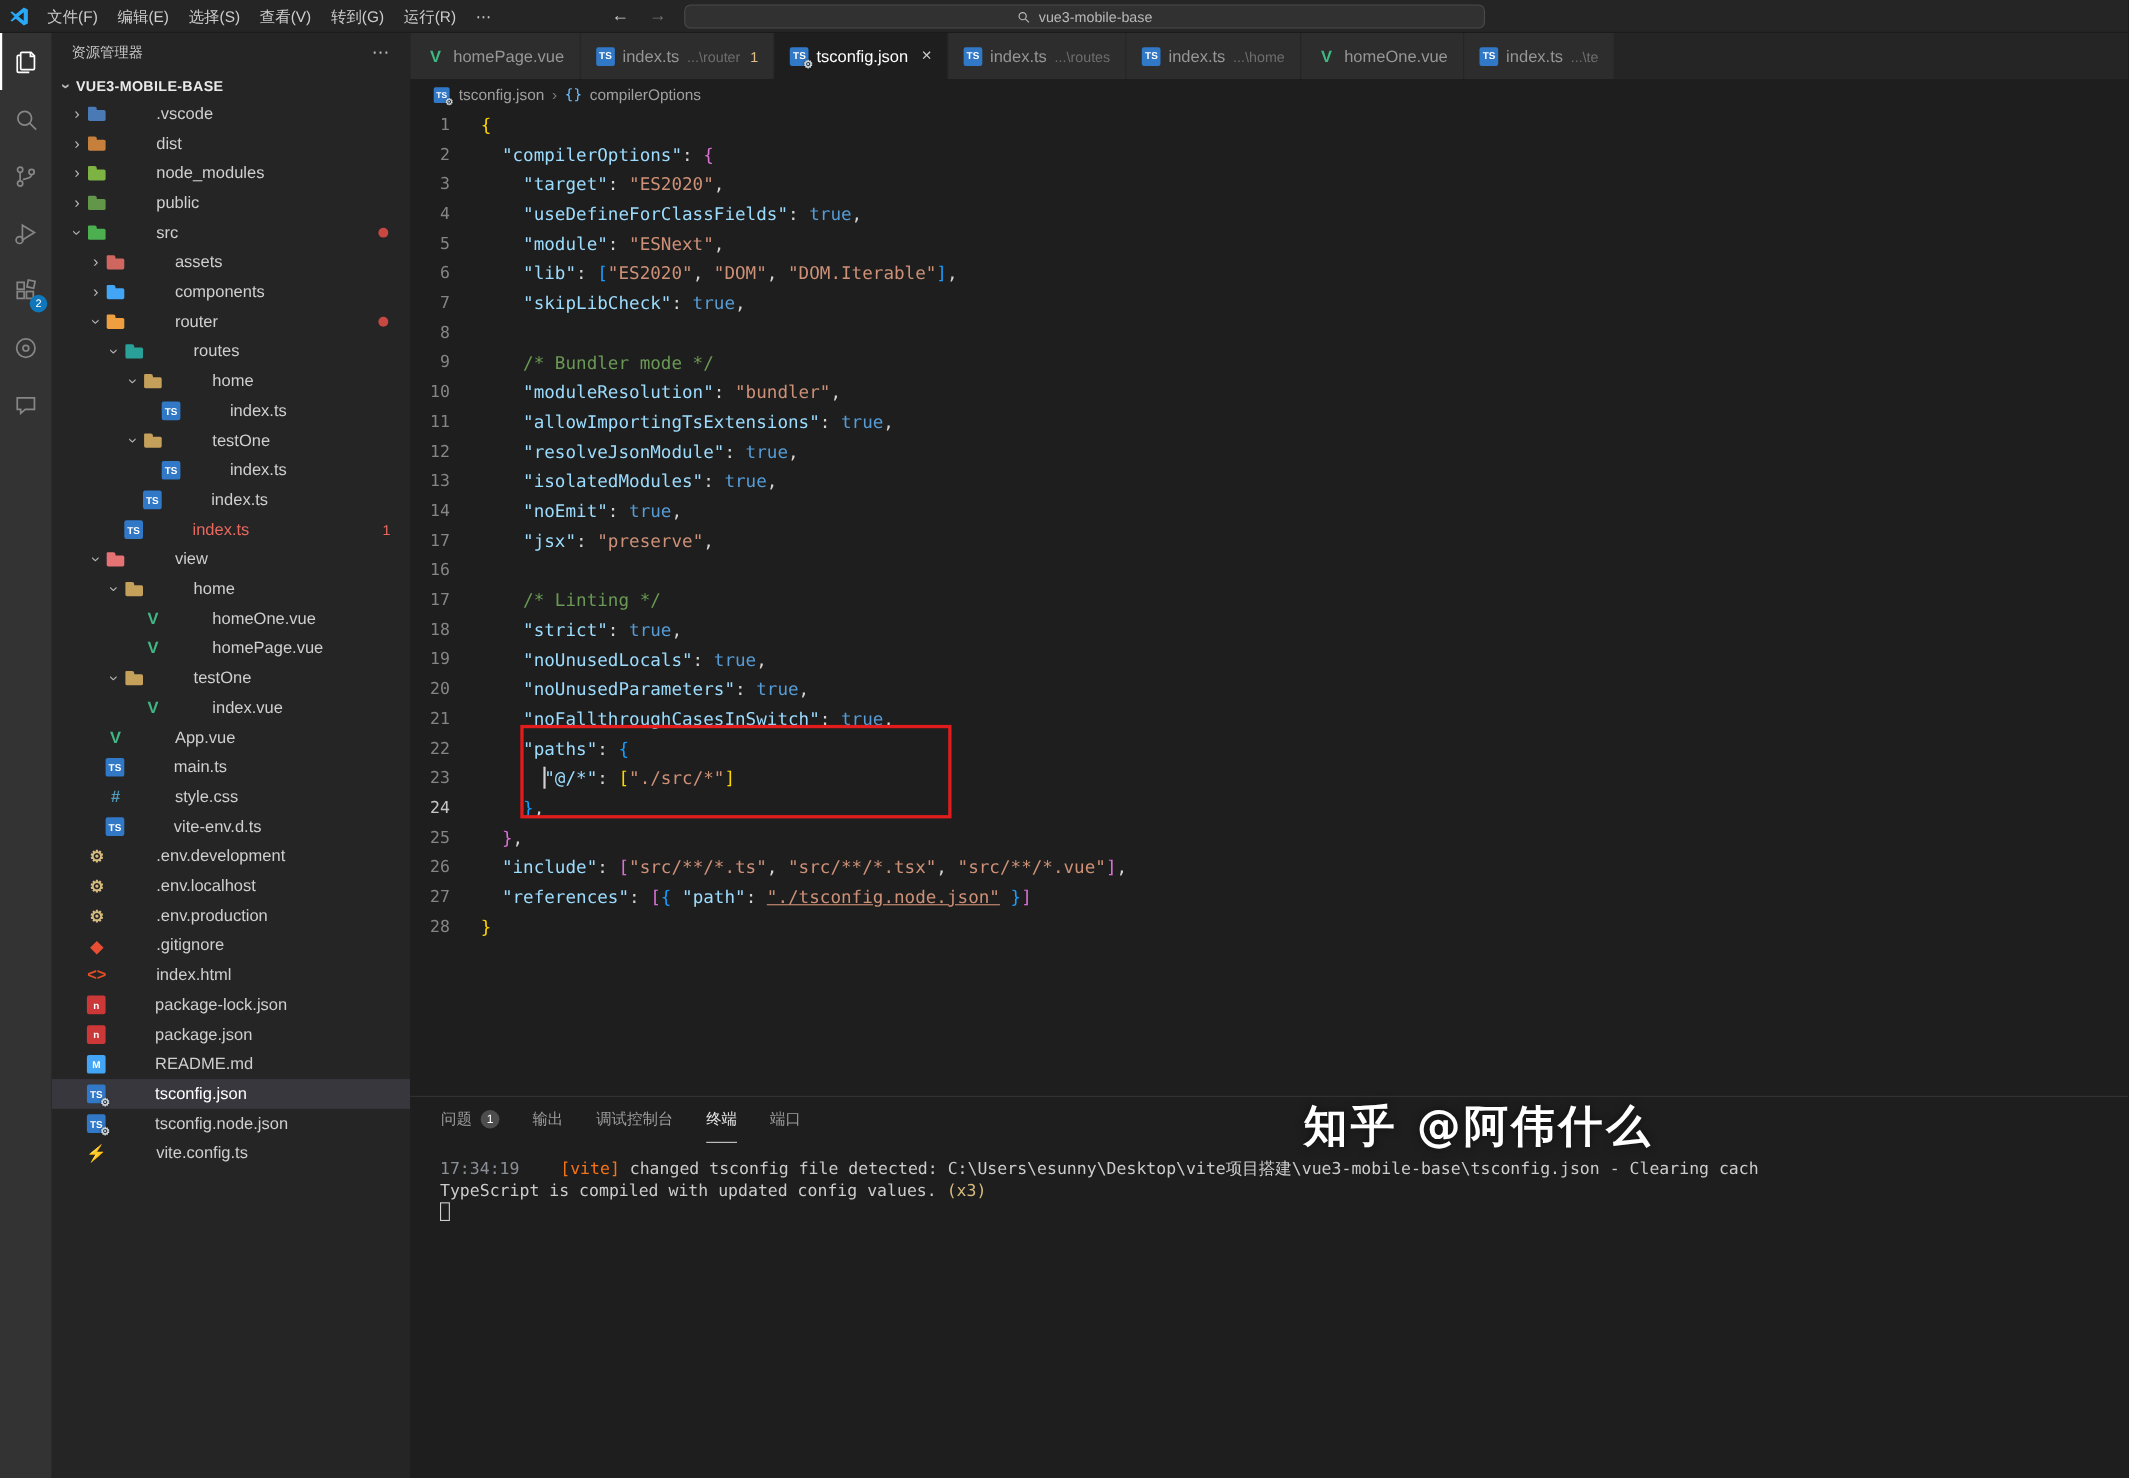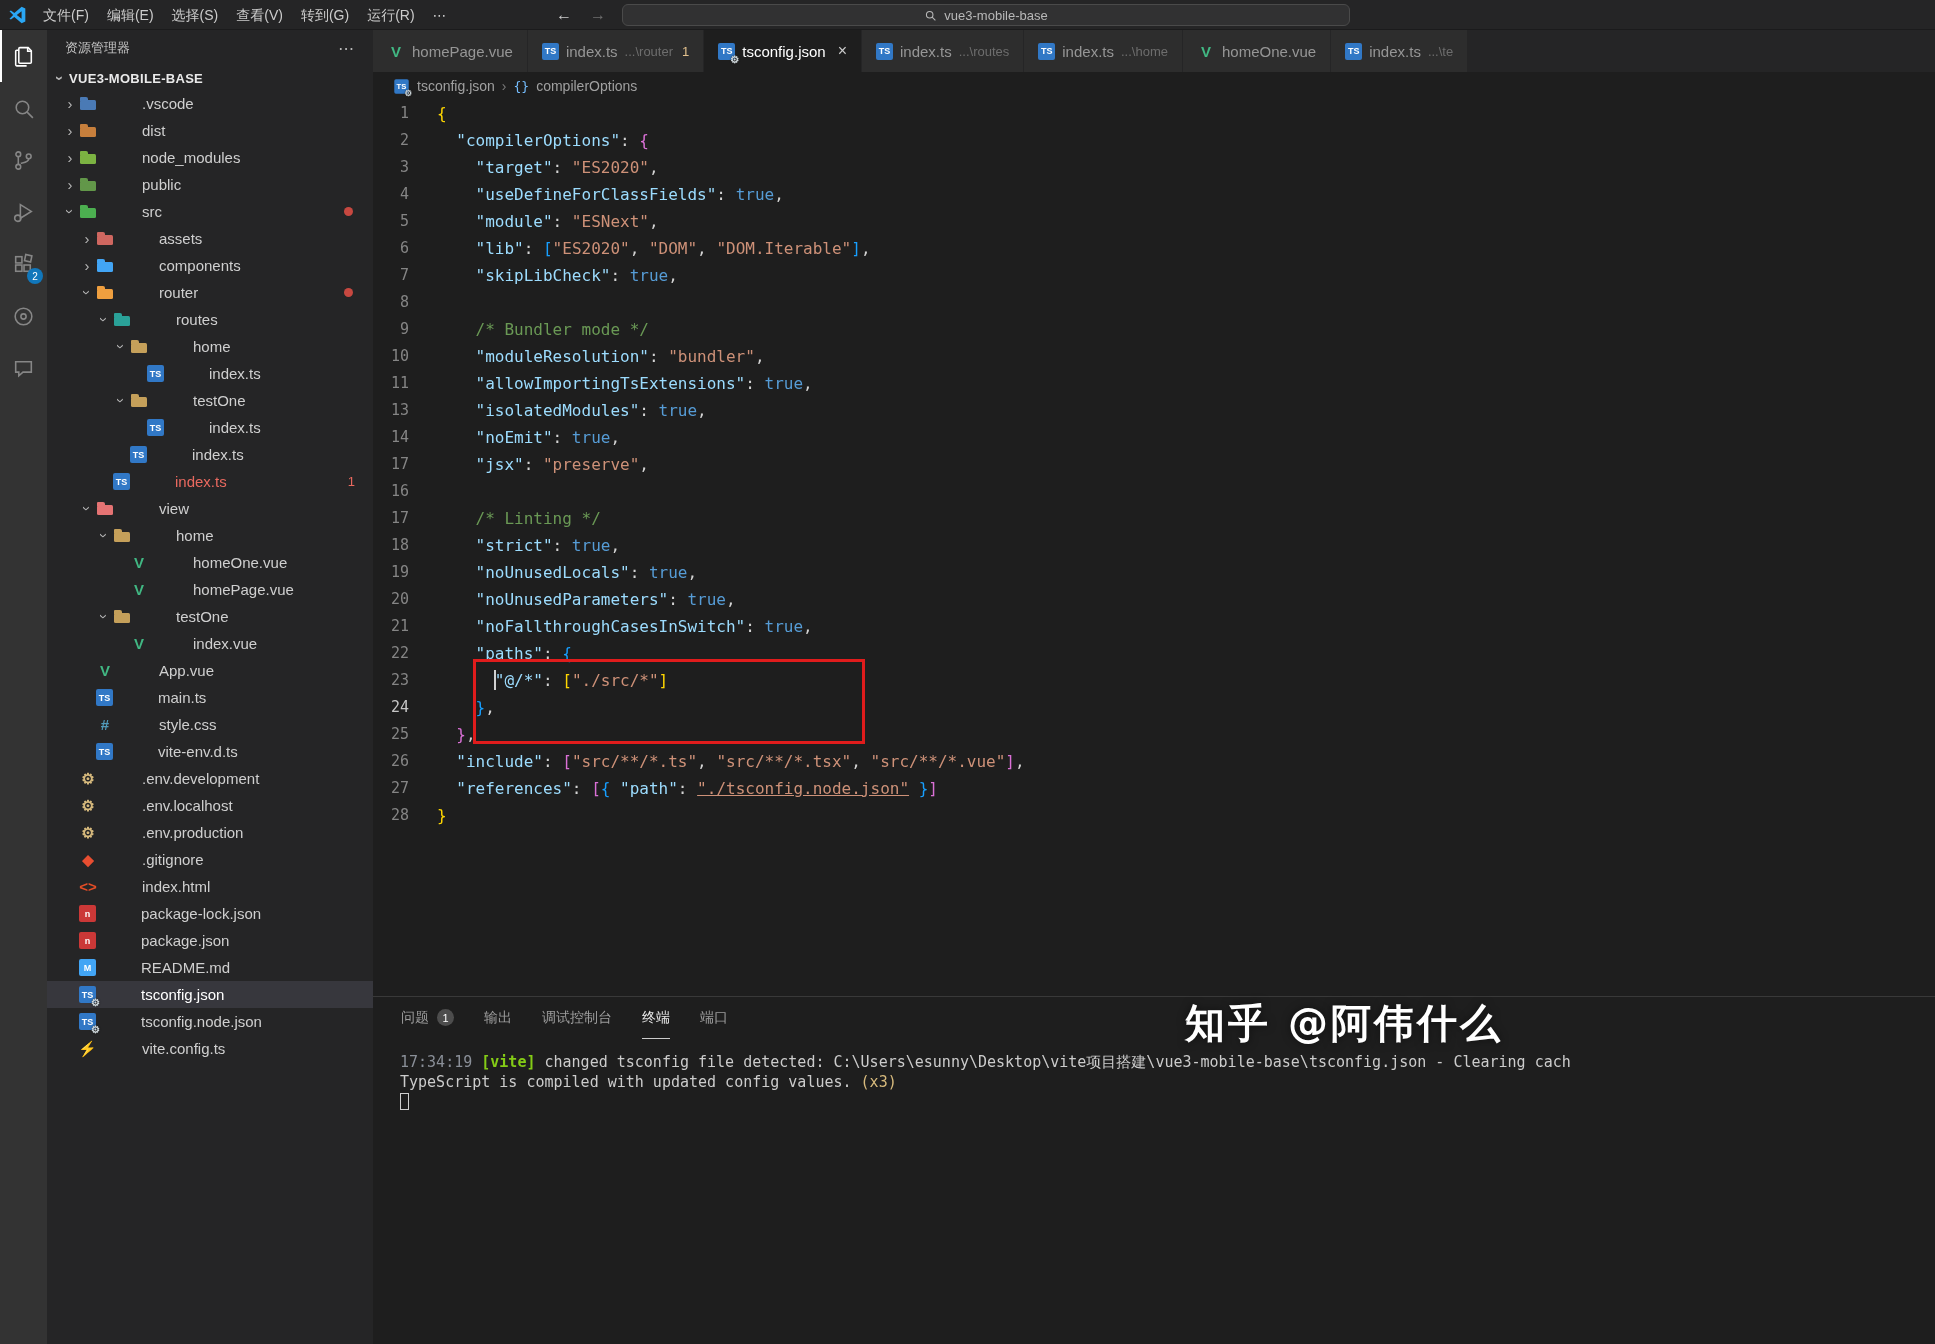--- a/index.html
+++ b/index.html
@@ -94,21 +94,21 @@
   
   .panel { height:348px; flex:none; background:#1e1e1e; border-top:1px solid #393939; }
   .panel-tabs { height:42px; display:flex; gap:30px; padding-left:28px; align-items:stretch;
     font-size:14px; color:#9d9d9d; }
   .ptab { display:flex; align-items:center; gap:8px; border-bottom:1px solid transparent; }
   .ptab.active { color:#e7e7e7; border-bottom-color:#cccccc; }
   .ptab-badge { background:#4d4d4d; color:#fff; width:17px; height:17px; border-radius:50%;
     font-size:11px; display:flex; align-items:center; justify-content:center; }
   .terminal { padding:14px 0 0 27px; font-family:"DejaVu Sans Mono","Liberation Mono",monospace;
     font-size:15px; line-height:19.5px; color:#cccccc; white-space:pre; }
-  .t-time { color:#8a8f98; } .t-vite { color:#84cc16; font-weight:700; }
+  .t-time { color:#8a8f98; } .t-vite { color:#f97316; font-weight:400;margin-left:28px; }
   .t-text { color:#cccccc; } .t-count { color:#d7ba7d; }
   .block-cursor { display:inline-block; width:9px; height:17px; border:1px solid #cfcfcf; vertical-align:middle; }
 
   .watermark { position:absolute; left:1185px; top:996px; font-size:40px; font-weight:800; color:#ffffff;
     letter-spacing:3px; text-shadow:0 0 8px rgba(0,0,0,.55); font-family:"DejaVu Sans",sans-serif; }
 </style>
 </head>
 <body>
 
 <div class="app">
@@ -441,20 +441,21 @@
           <div class="code-row"><span class="ln">2</span><span class="code-text"><span class="tk-w">  </span><span class="tk-k">"compilerOptions"</span><span class="tk-w">: </span><span class="tk-g2">{</span></span></div>
           <div class="code-row"><span class="ln">3</span><span class="code-text"><span class="tk-w">    </span><span class="tk-k">"target"</span><span class="tk-w">: </span><span class="tk-s">"ES2020"</span><span class="tk-w">,</span></span></div>
           <div class="code-row"><span class="ln">4</span><span class="code-text"><span class="tk-w">    </span><span class="tk-k">"useDefineForClassFields"</span><span class="tk-w">: </span><span class="tk-b">true</span><span class="tk-w">,</span></span></div>
           <div class="code-row"><span class="ln">5</span><span class="code-text"><span class="tk-w">    </span><span class="tk-k">"module"</span><span class="tk-w">: </span><span class="tk-s">"ESNext"</span><span class="tk-w">,</span></span></div>
           <div class="code-row"><span class="ln">6</span><span class="code-text"><span class="tk-w">    </span><span class="tk-k">"lib"</span><span class="tk-w">: </span><span class="tk-g3">[</span><span class="tk-s">"ES2020"</span><span class="tk-w">, </span><span class="tk-s">"DOM"</span><span class="tk-w">, </span><span class="tk-s">"DOM.Iterable"</span><span class="tk-g3">]</span><span class="tk-w">,</span></span></div>
           <div class="code-row"><span class="ln">7</span><span class="code-text"><span class="tk-w">    </span><span class="tk-k">"skipLibCheck"</span><span class="tk-w">: </span><span class="tk-b">true</span><span class="tk-w">,</span></span></div>
           <div class="code-row"><span class="ln">8</span><span class="code-text"></span></div>
           <div class="code-row"><span class="ln">9</span><span class="code-text"><span class="tk-w">    </span><span class="tk-c">/* Bundler mode */</span></span></div>
           <div class="code-row"><span class="ln">10</span><span class="code-text"><span class="tk-w">    </span><span class="tk-k">"moduleResolution"</span><span class="tk-w">: </span><span class="tk-s">"bundler"</span><span class="tk-w">,</span></span></div>
           <div class="code-row"><span class="ln">11</span><span class="code-text"><span class="tk-w">    </span><span class="tk-k">"allowImportingTsExtensions"</span><span class="tk-w">: </span><span class="tk-b">true</span><span class="tk-w">,</span></span></div>
+          <div class="code-row"><span class="ln">12</span><span class="code-text"><span class="tk-w">    </span><span class="tk-k">"resolveJsonModule"</span><span class="tk-w">: </span><span class="tk-b">true</span><span class="tk-w">,</span></span></div>
           <div class="code-row"><span class="ln">13</span><span class="code-text"><span class="tk-w">    </span><span class="tk-k">"isolatedModules"</span><span class="tk-w">: </span><span class="tk-b">true</span><span class="tk-w">,</span></span></div>
           <div class="code-row"><span class="ln">14</span><span class="code-text"><span class="tk-w">    </span><span class="tk-k">"noEmit"</span><span class="tk-w">: </span><span class="tk-b">true</span><span class="tk-w">,</span></span></div>
           <div class="code-row"><span class="ln">17</span><span class="code-text"><span class="tk-w">    </span><span class="tk-k">"jsx"</span><span class="tk-w">: </span><span class="tk-s">"preserve"</span><span class="tk-w">,</span></span></div>
           <div class="code-row"><span class="ln">16</span><span class="code-text"></span></div>
           <div class="code-row"><span class="ln">17</span><span class="code-text"><span class="tk-w">    </span><span class="tk-c">/* Linting */</span></span></div>
           <div class="code-row"><span class="ln">18</span><span class="code-text"><span class="tk-w">    </span><span class="tk-k">"strict"</span><span class="tk-w">: </span><span class="tk-b">true</span><span class="tk-w">,</span></span></div>
           <div class="code-row"><span class="ln">19</span><span class="code-text"><span class="tk-w">    </span><span class="tk-k">"noUnusedLocals"</span><span class="tk-w">: </span><span class="tk-b">true</span><span class="tk-w">,</span></span></div>
           <div class="code-row"><span class="ln">20</span><span class="code-text"><span class="tk-w">    </span><span class="tk-k">"noUnusedParameters"</span><span class="tk-w">: </span><span class="tk-b">true</span><span class="tk-w">,</span></span></div>
           <div class="code-row"><span class="ln">21</span><span class="code-text"><span class="tk-w">    </span><span class="tk-k">"noFallthroughCasesInSwitch"</span><span class="tk-w">: </span><span class="tk-b">true</span><span class="tk-w">,</span></span></div>
           <div class="code-row"><span class="ln">22</span><span class="code-text"><span class="tk-w">    </span><span class="tk-k">"paths"</span><span class="tk-w">: </span><span class="tk-g3">{</span></span></div>

